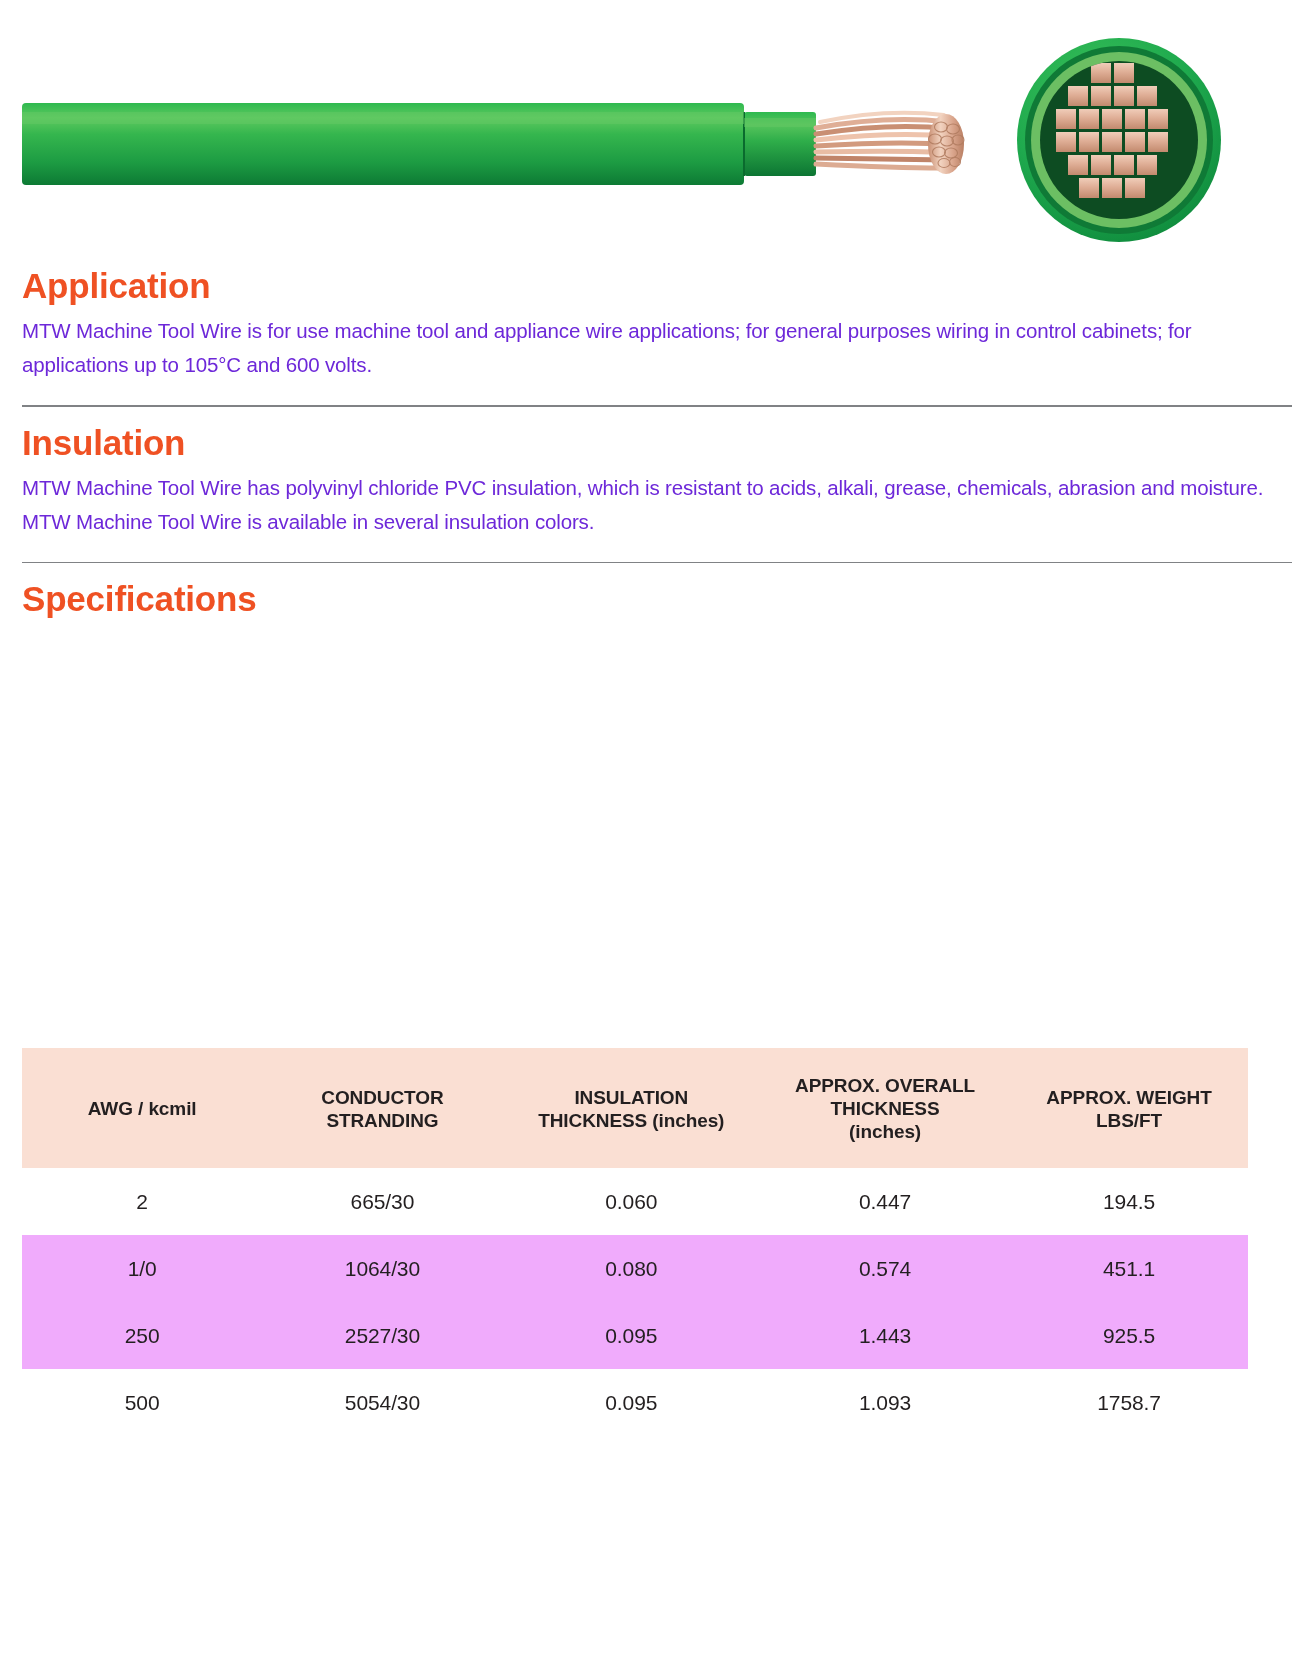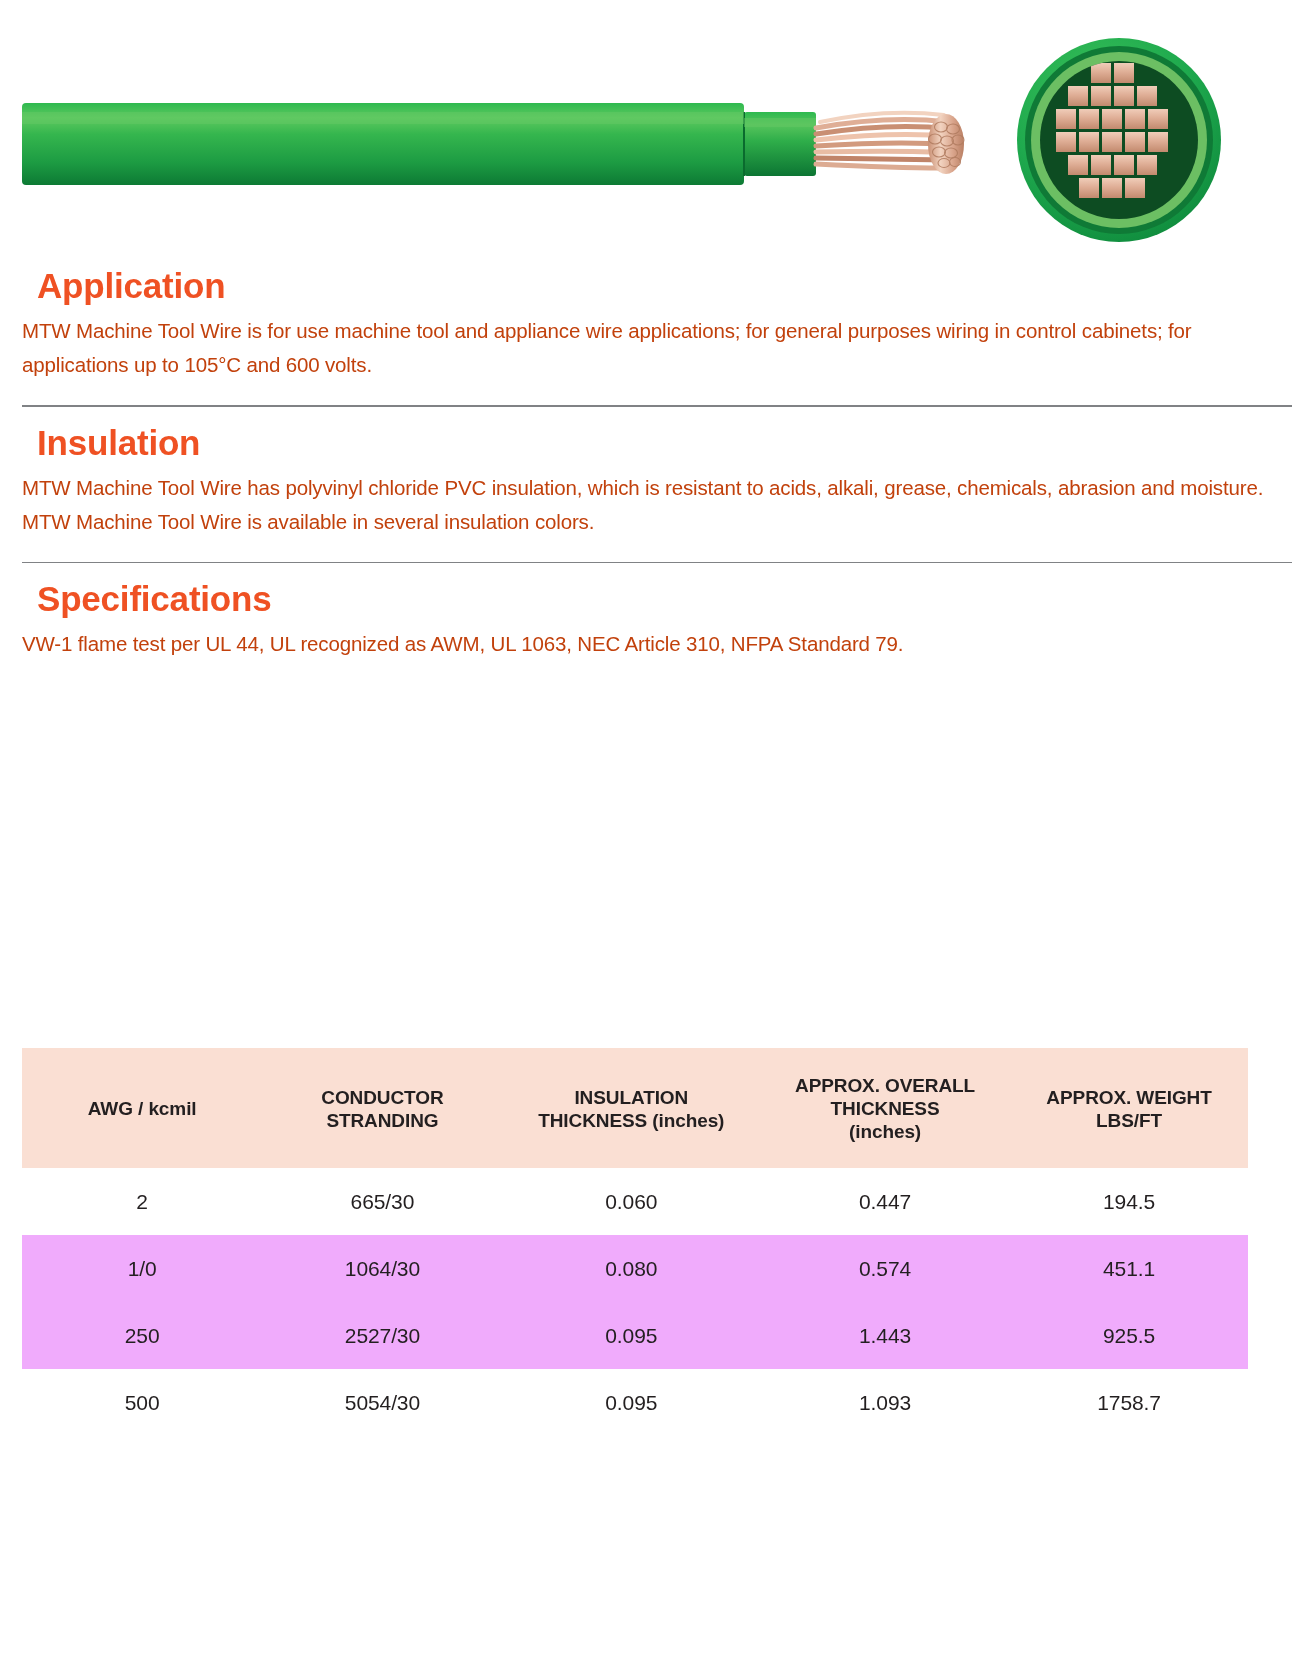--- a/index.html
+++ b/index.html
@@ -49,30 +49,30 @@
     background: #808285;
     margin: 0;
     border: 0;
   }
 
   h2.section-title {
     color: #ef5123;
     font-size: 35px;
     font-weight: 600;
     letter-spacing: -0.2px;
-    margin: 16px 0 8px 15px;
+    margin: 16px 0 8px 0;
     line-height: 1.15;
     font-family: "Liberation Sans", sans-serif;
   }
 
   p.section-body {
     font-size: 20.5px;
     line-height: 1.63;
     margin: 0 0 24px 0;
-    color: #c2410c;
+    color: #6d28d9;
     letter-spacing: -0.15px;
     max-width: 1255px;
   }
 
   
   .table-wrap {
     position: absolute;
     left: 22px;
     top: 1048px;
     width: 1226px;
@@ -250,21 +250,20 @@
 
     <div class="section">
       <h2 class="section-title">Insulation</h2>
       <p class="section-body">MTW Machine Tool Wire has polyvinyl chloride PVC insulation, which is resistant to acids, alkali, grease, chemicals, abrasion and moisture. MTW Machine Tool Wire is available in several insulation colors.</p>
     </div>
 
     <hr class="divider">
 
     <div class="section">
       <h2 class="section-title">Specifications</h2>
-      <p class="section-body">VW-1 flame test per UL 44, UL recognized as AWM, UL 1063, NEC Article 310, NFPA Standard 79.</p>
     </div>
 
   </div>
 
   <div class="table-wrap">
     <table class="spec-table">
       <colgroup>
         <col class="col-1">
           <col class="col-2">
           <col class="col-3">

